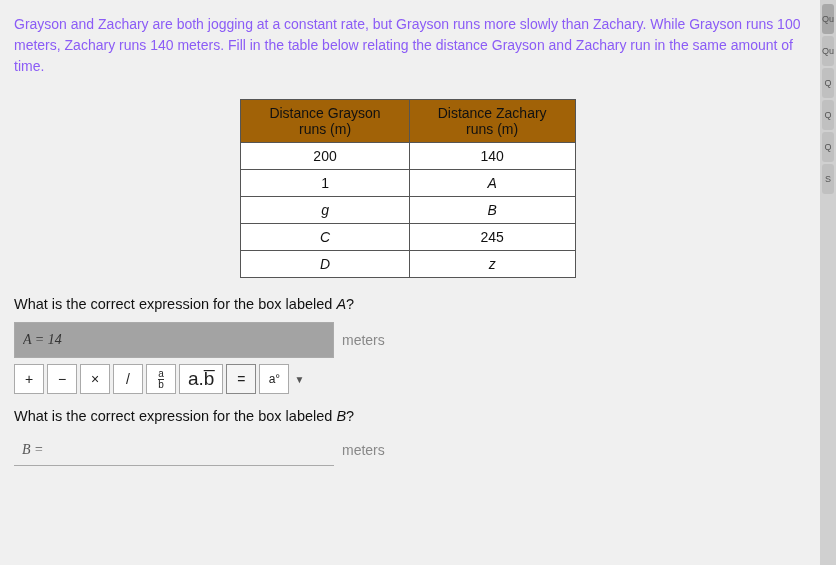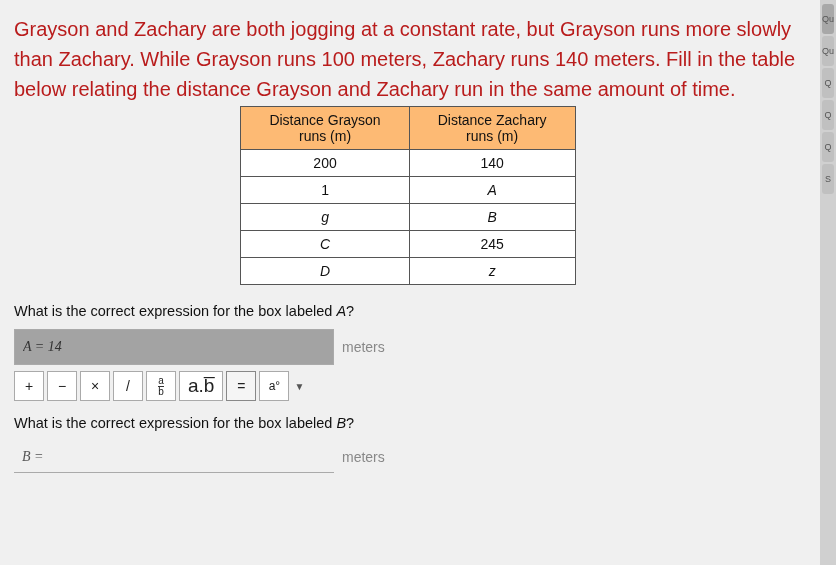--- a/index.html
+++ b/index.html
@@ -41,24 +41,24 @@
       display: flex;
       align-items: center;
       justify-content: center;
     }
 
     .sidebar-item.active {
       background: #a8a8a8;
     }
 
     .problem-text {
-      font-size: 20px;
+      font-size: 14px;
       line-height: 1.5;
-      color: #b91c1c;
-      margin-bottom: 2px;
+      color: #8b5cf6;
+      margin-bottom: 22px;
       font-family: Arial, sans-serif;
     }
 
     .table-container {
       display: flex;
       justify-content: center;
       margin-bottom: 18px;
     }
 
     table {
@@ -71,21 +71,21 @@
       padding: 5px 28px;
       text-align: center;
       font-size: 14px;
       color: #111;
       font-family: Arial, sans-serif;
       min-width: 120px;
     }
 
     table th {
       font-weight: normal;
-      background: #fdba74;
+      background: #a16207;
     }
 
     .question-label {
       font-size: 14.5px;
       color: #111;
       font-family: Arial, sans-serif;
       margin-bottom: 10px;
     }
 
     .answer-row {

